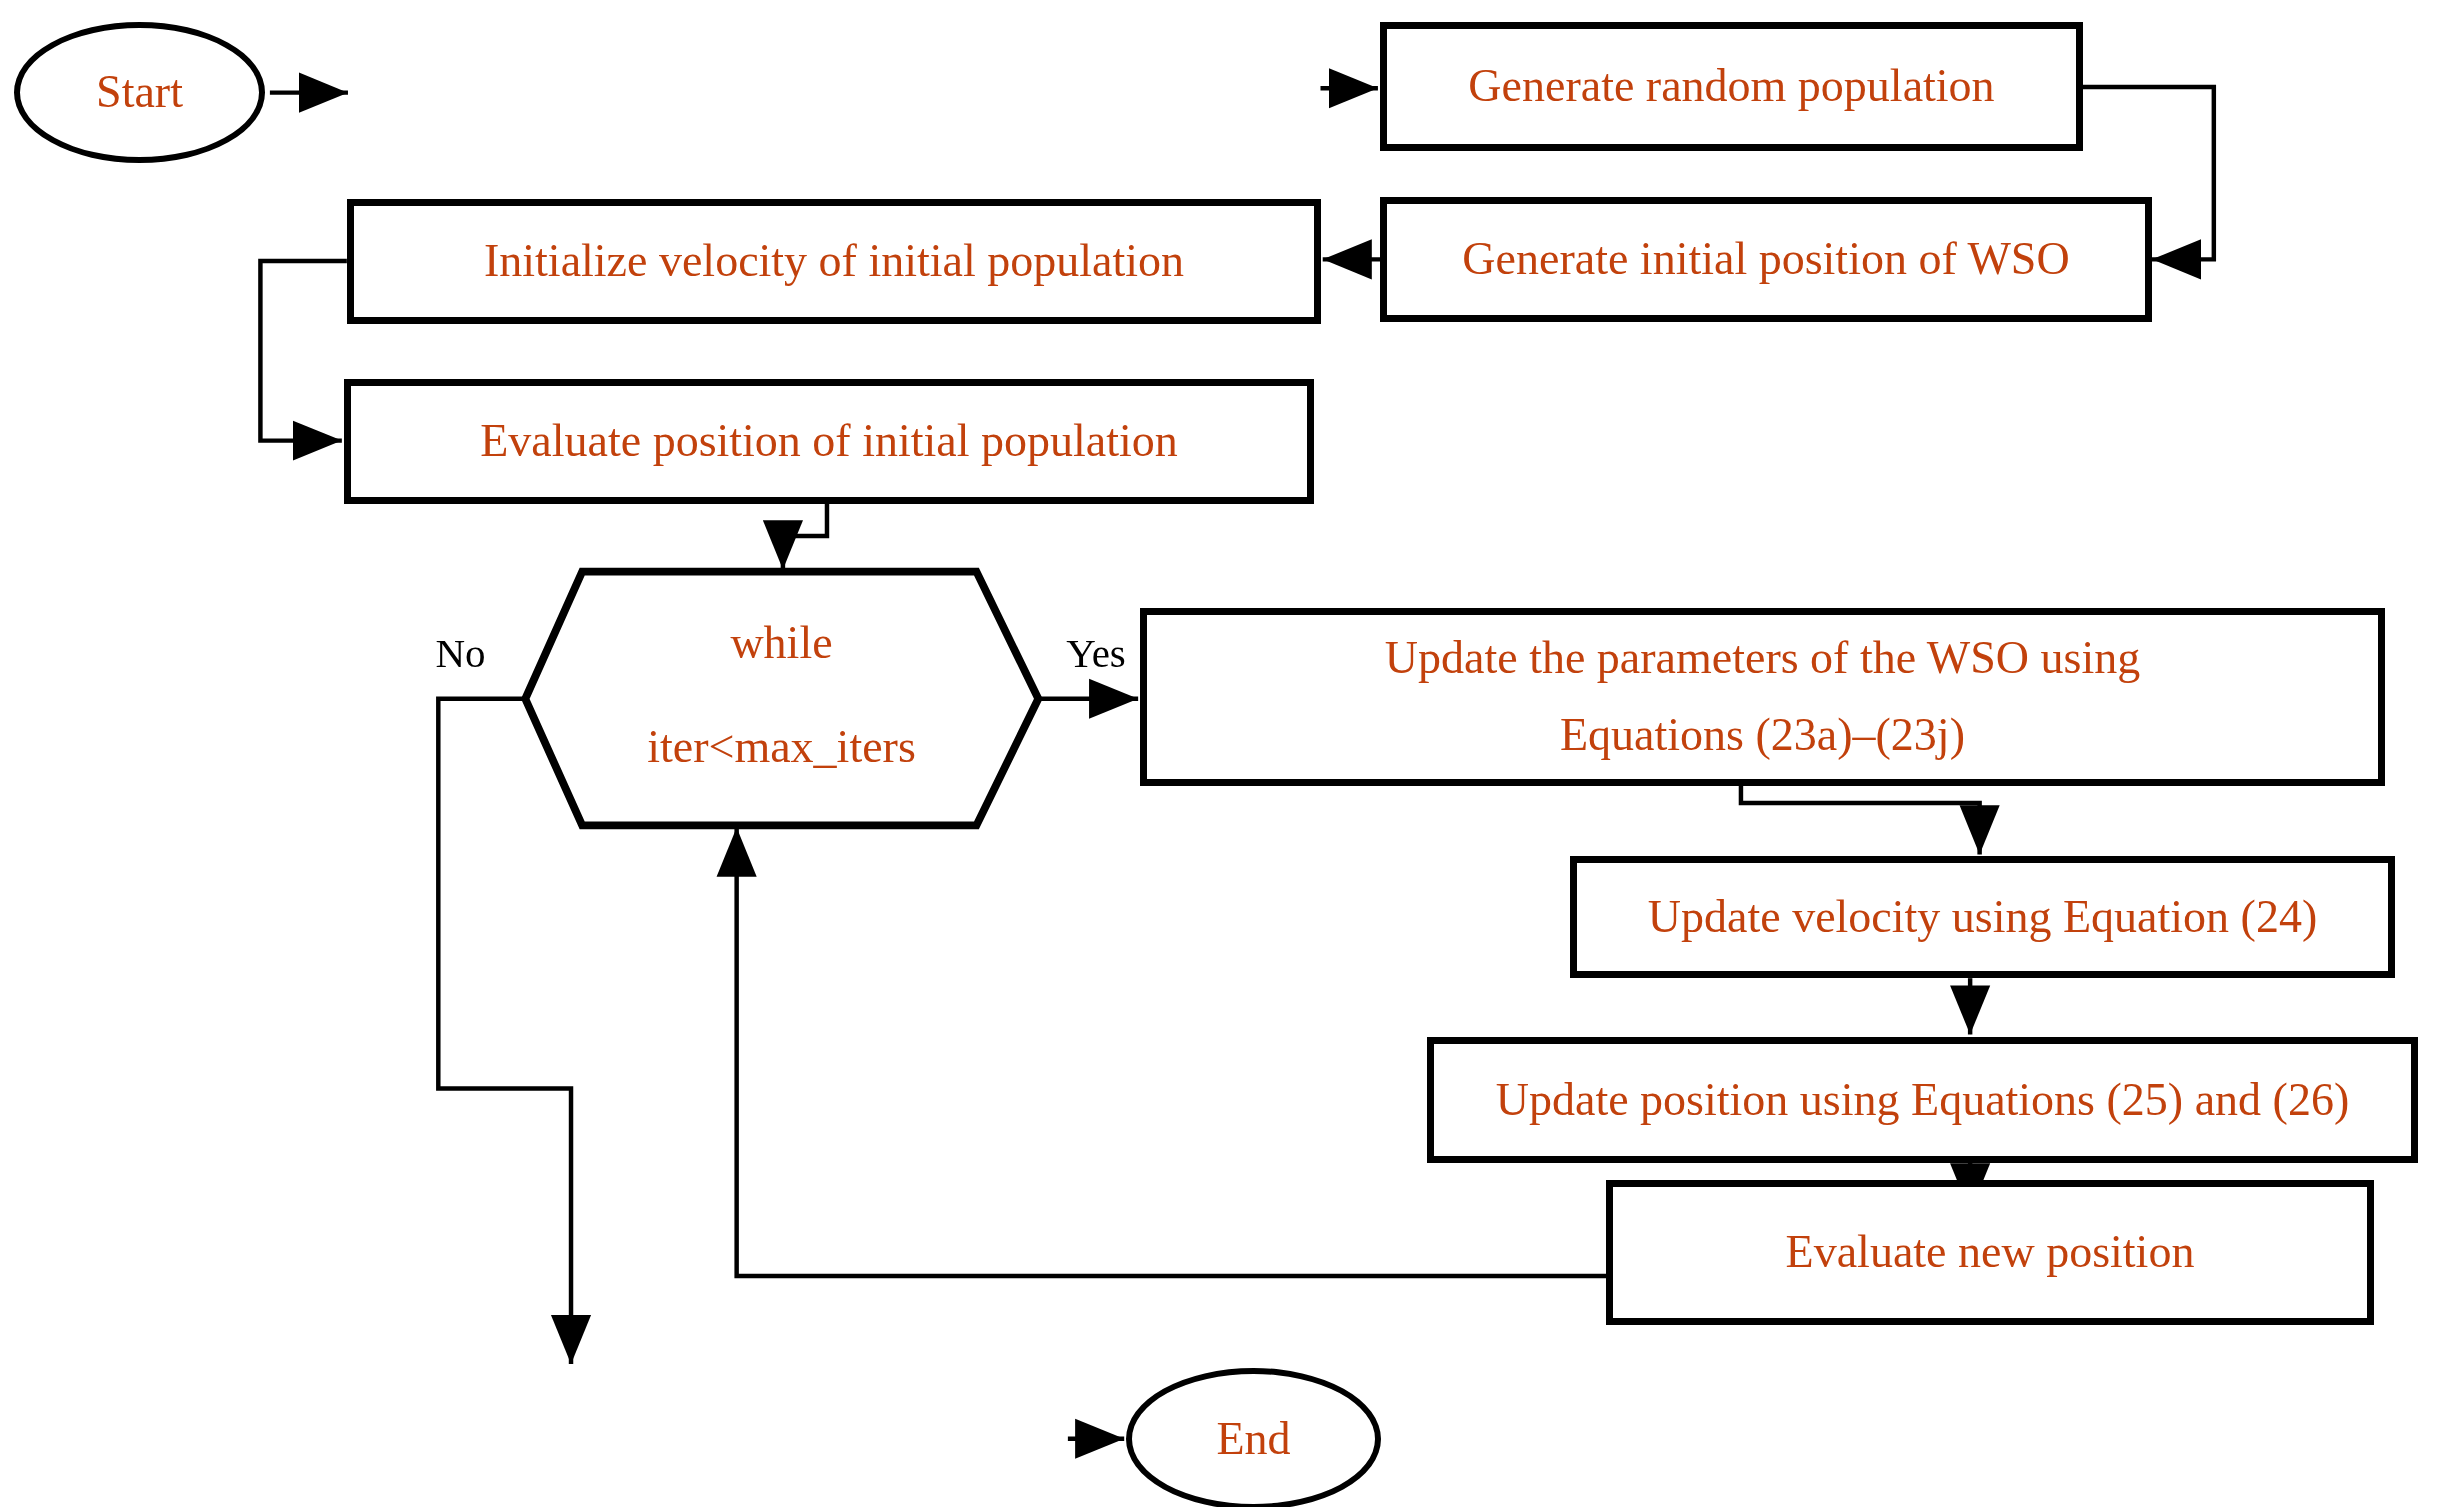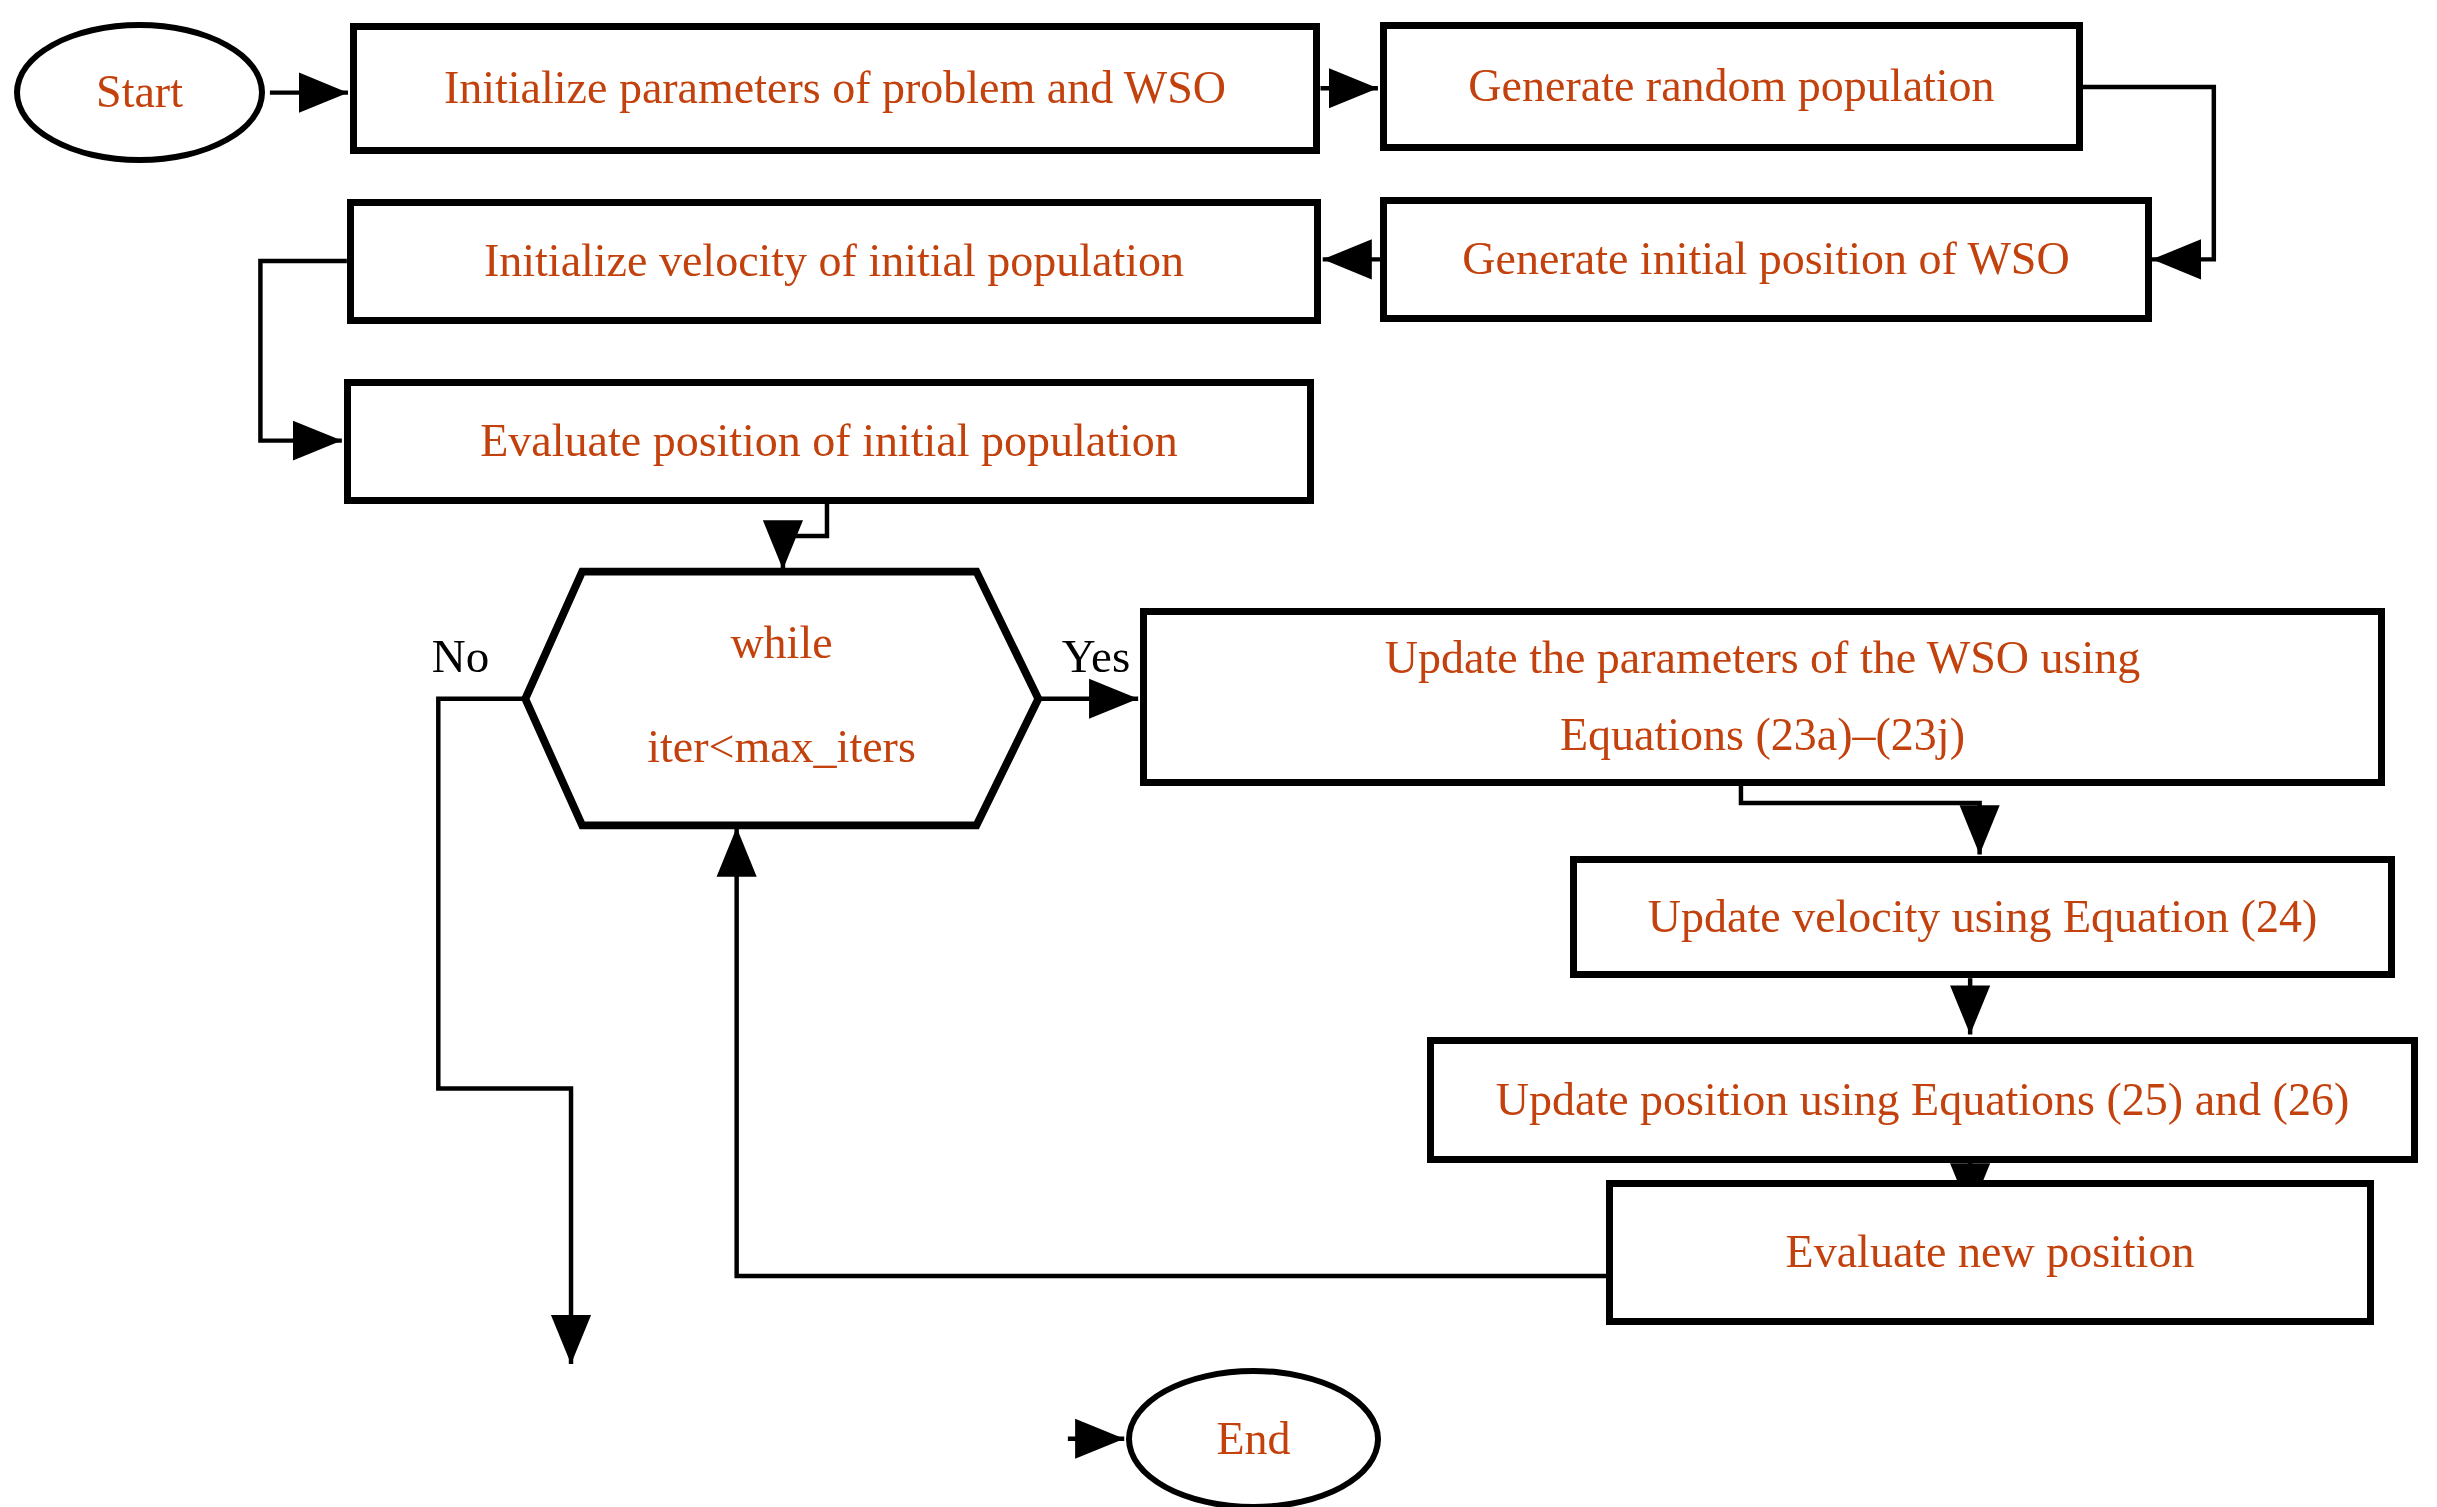--- a/index.html
+++ b/index.html
@@ -22,21 +22,21 @@
     line-height:1.15;
     background:#ffffff;
     color:#c2410c;
   }
   .rect{border:7.8px solid #000;}
   .terminator{border:6.7px solid #000;border-radius:50%;}
   .plain{background:transparent;}
   .two-line{flex-direction:column;gap:23.4px;margin-top:9px;}
   .edge-label{
     position:absolute;
-    font-size:47px;
+    font-size:41px;
     line-height:1;
     text-align:center;
     background:transparent;
     font-family:Liberation Serif, serif;
   }
 </style>
 </head>
 <body>
 
 <div class="canvas">
@@ -64,21 +64,20 @@
       <path d="M 2880 2288 H 1321 V 1484" marker-end="url(#arr)"></path>
       <path d="M 942 1253 H 786 V 1952 H 1024 V 2446" marker-end="url(#arr)"></path>
       <path d="M 1915 2580 H 2016" marker-end="url(#arr)"></path>
     </g>
   </svg>
 
   <div class="node terminator" style="left:14px;top:22px;width:251px;height:141px;">Start</div>
 
   <div class="node terminator" style="left:1126px;top:1368px;width:255px;height:142px;">End</div>
 
-  <div class="node rect" style="left:350px;top:23.4px;width:970px;height:131px;">Initialize parameters of problem and WSO</div>
 
   <div class="node rect" style="left:1380px;top:22px;width:703px;height:129px;">Generate random population</div>
 
   <div class="node rect" style="left:347px;top:199px;width:974px;height:125px;">Initialize velocity of initial population</div>
 
   <div class="node rect" style="left:1380px;top:197px;width:772px;height:125px;">Generate initial position of WSO</div>
 
   <div class="node rect" style="left:344px;top:379px;width:970px;height:125px;">Evaluate position of initial population</div>
 
   <div class="node rect two-line" style="left:1140px;top:599px;width:1245px;height:178px;">

